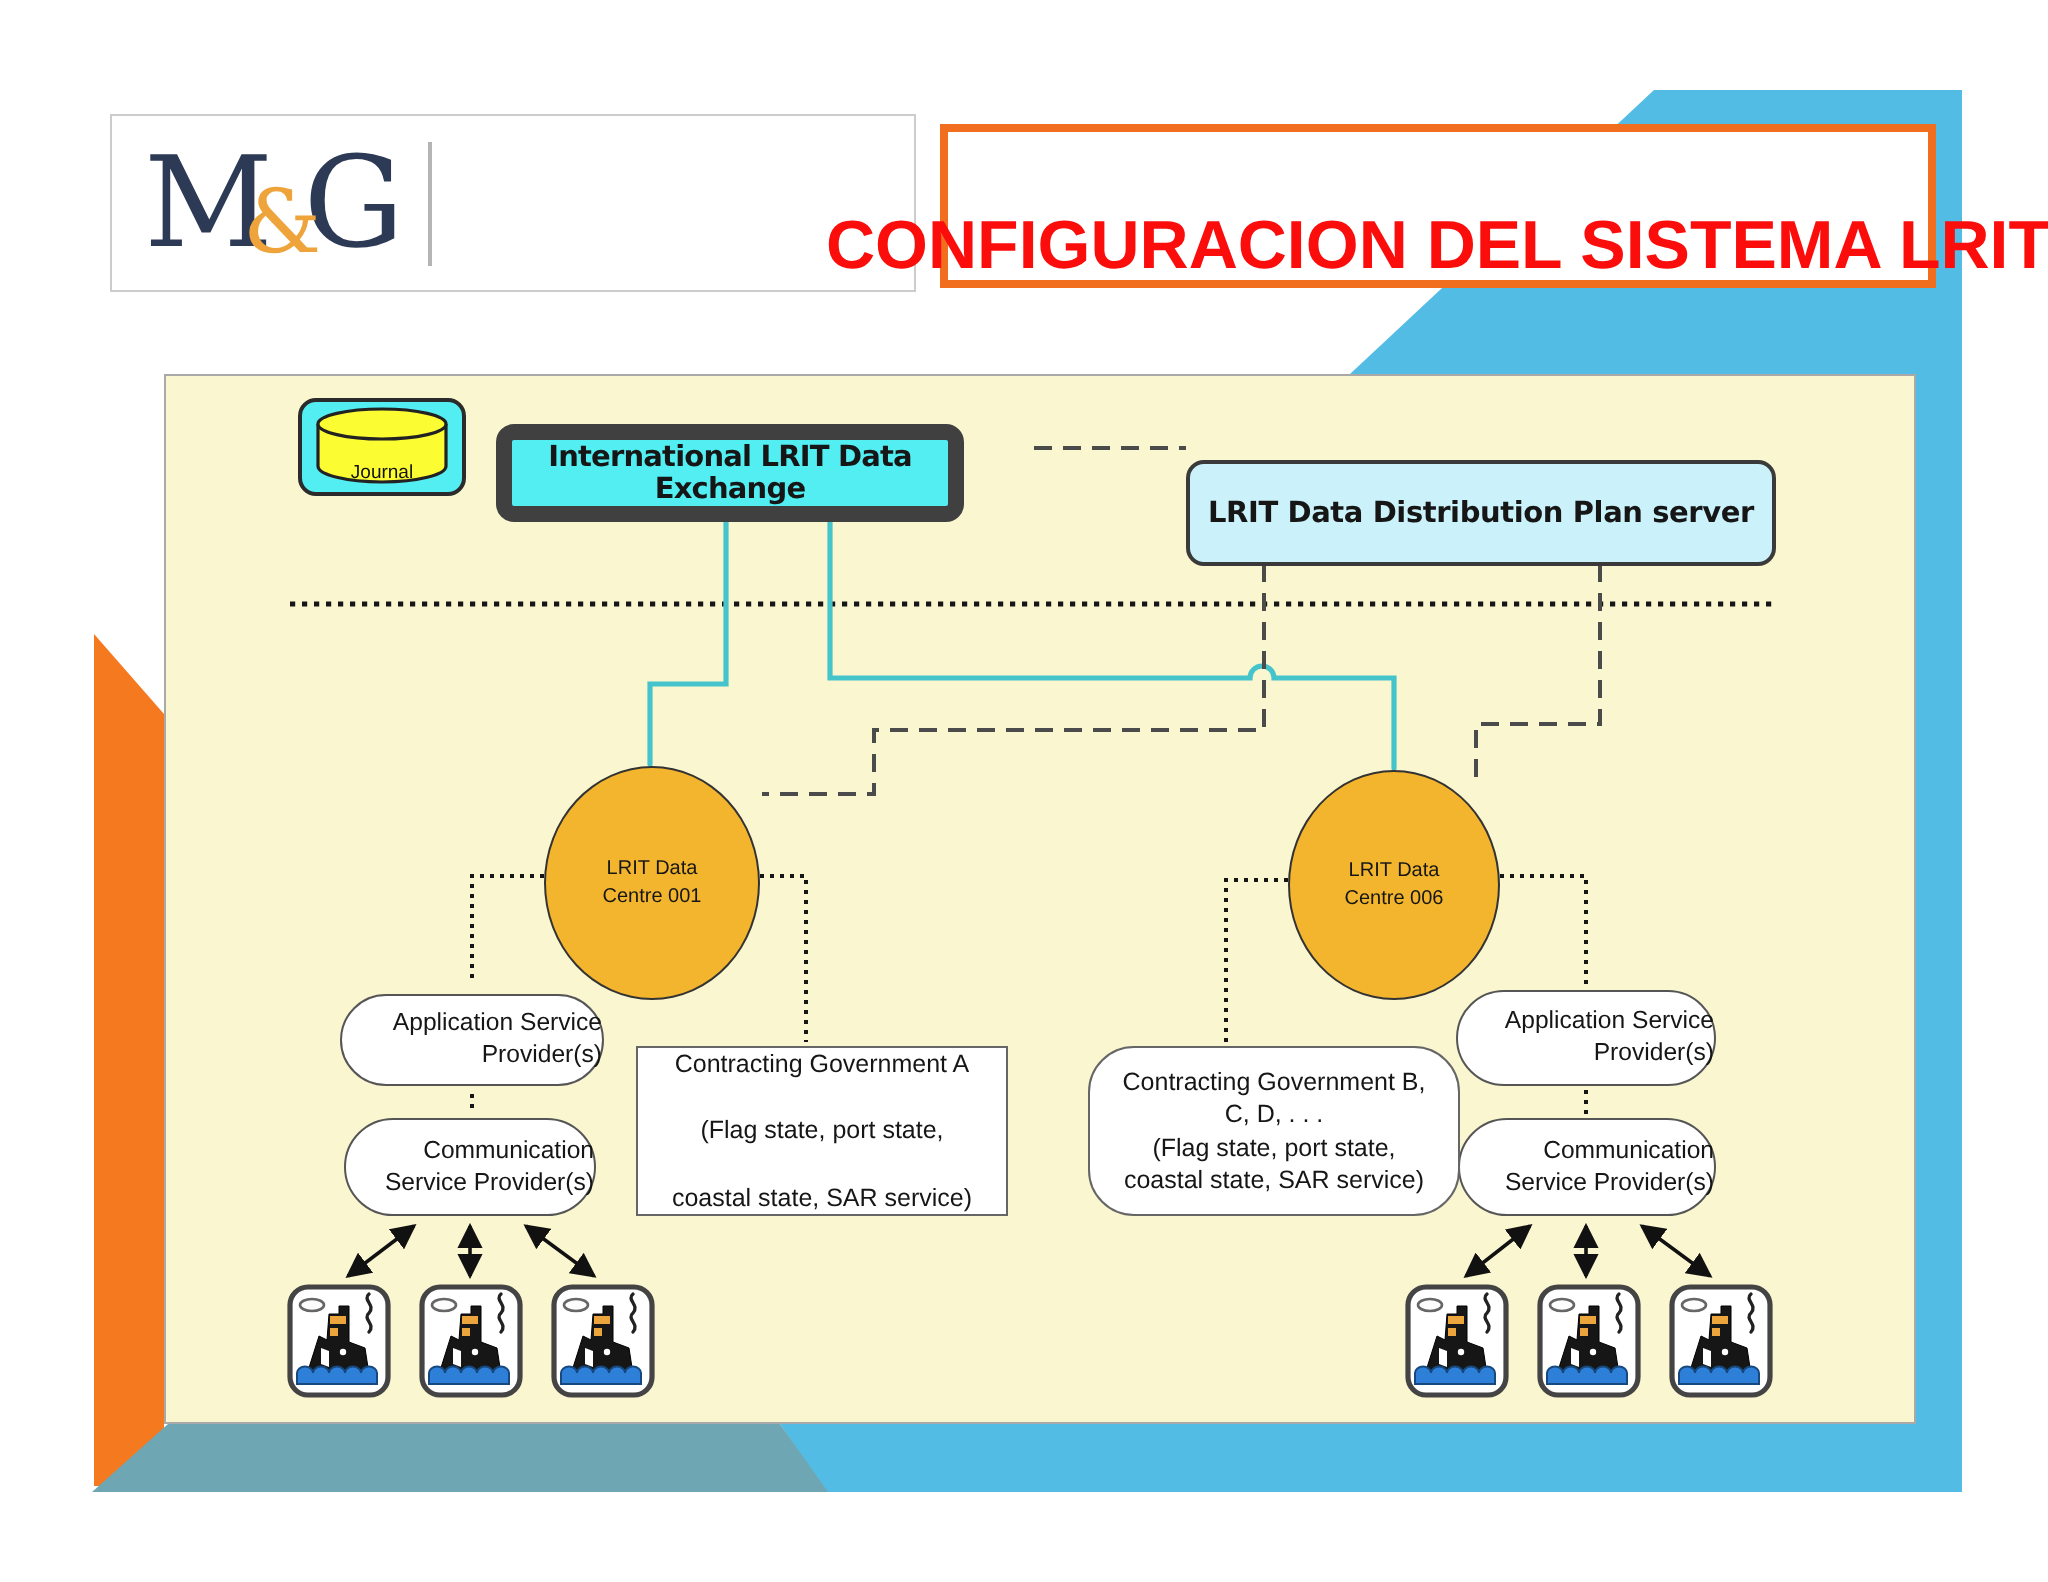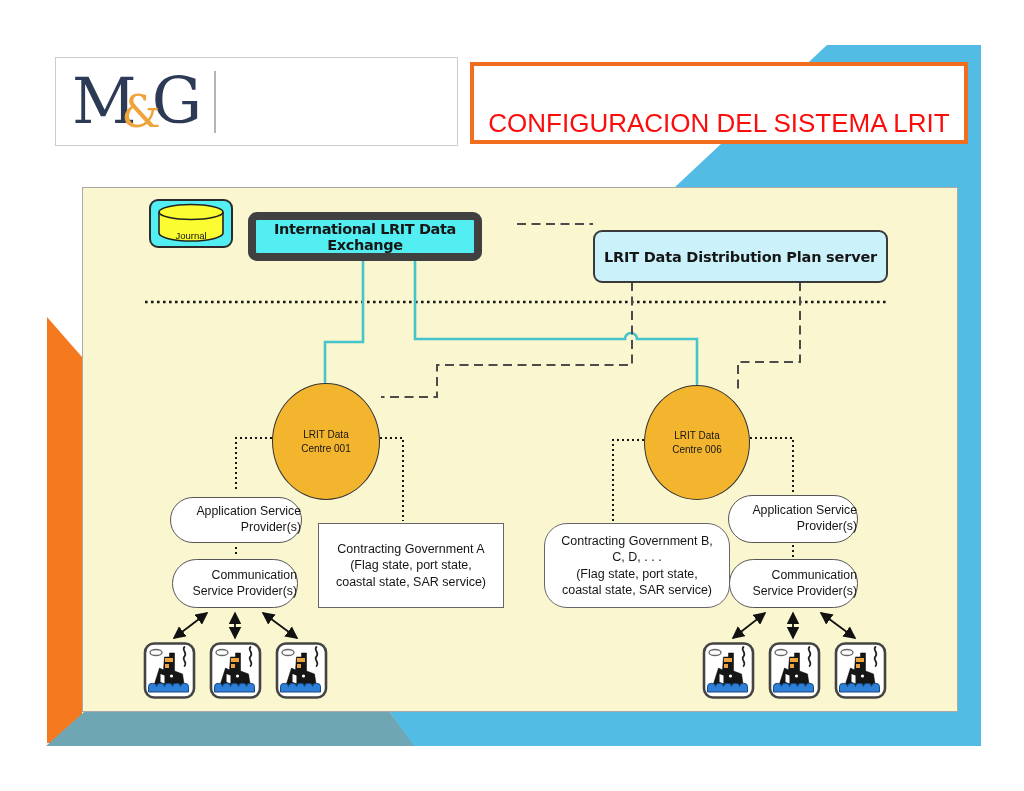--- a/index.html
+++ b/index.html
@@ -30,21 +30,21 @@
     font-family:"Liberation Serif",serif;font-variant:small-caps;
     font-size:31px;color:var(--logo-gray);letter-spacing:2px;white-space:nowrap;
   }
   
   .title-box{
     position:absolute;left:470px;top:62px;width:498px;height:82px;z-index:4;
     background:#fff;border:4px solid var(--title-border);box-sizing:border-box;
     display:flex;align-items:center;justify-content:center;
   }
   .title-text{
-    color:var(--title-text);font-weight:normal;font-size:26px;letter-spacing:0;
+    color:var(--title-text);font-weight:bold;font-size:34px;letter-spacing:0;
     white-space:nowrap;
     margin-top:40px;
   }
   
   .panel{
     position:absolute;left:82px;top:187px;width:876px;height:525px;z-index:1;
     background:var(--panel-bg);border:1px solid #a9a9a9;box-sizing:border-box;
   }
   .connectors{position:absolute;left:82px;top:187px;z-index:2;}
   .l-cyan{fill:none;stroke:var(--cyan-line);stroke-width:2.6;stroke-linecap:round;}
@@ -68,21 +68,21 @@
   .circle{background:var(--circle-fill);border:1.8px solid #333;border-radius:50%;
         font-size:10px;line-height:1.35;}
   .circle-1{left:272px;top:383px;width:108px;height:117px;}
   .circle-2{left:644px;top:385px;width:106px;height:115px;}
   .pill{background:#fff;border:1.7px solid #555;border-radius:26px;font-size:12.3px;line-height:1.28;align-items:flex-end;}
   .asp-left{left:170px;top:497px;width:132px;height:46px;}
   .csp-left{left:172px;top:559px;width:126px;height:49px;}
   .asp-right{left:728px;top:495px;width:130px;height:48px;}
   .csp-right{left:729px;top:559px;width:129px;height:49px;}
   .govbox{background:#fff;border:1.6px solid #666;font-size:12.5px;line-height:1.3;}
-  .gov-a{left:318px;top:523px;width:186px;height:85px;}
+  .gov-a{left:318px;top:523px;width:186px;height:85px;justify-content:space-between;}
   .gov-b{left:544px;top:523px;width:186px;height:85px;border-radius:23px;}
   
   .ship-group{position:absolute;top:642px;z-index:3;display:flex;gap:13px;}
   .ships-left{left:143px;}
   .ships-right{left:702px;}
   .ship-frame{fill:#fff;stroke:#444;stroke-width:2.6;}
   .ship-cloud{fill:#fdfdfd;stroke:#666;stroke-width:1.3;}
   .ship-squiggle{fill:none;stroke:#222;stroke-width:1.7;stroke-linecap:round;}
   .ship-hull{fill:var(--ship-black);stroke:#000;stroke-width:0.5;}
   .ship-window{fill:var(--ship-window-orange);}

